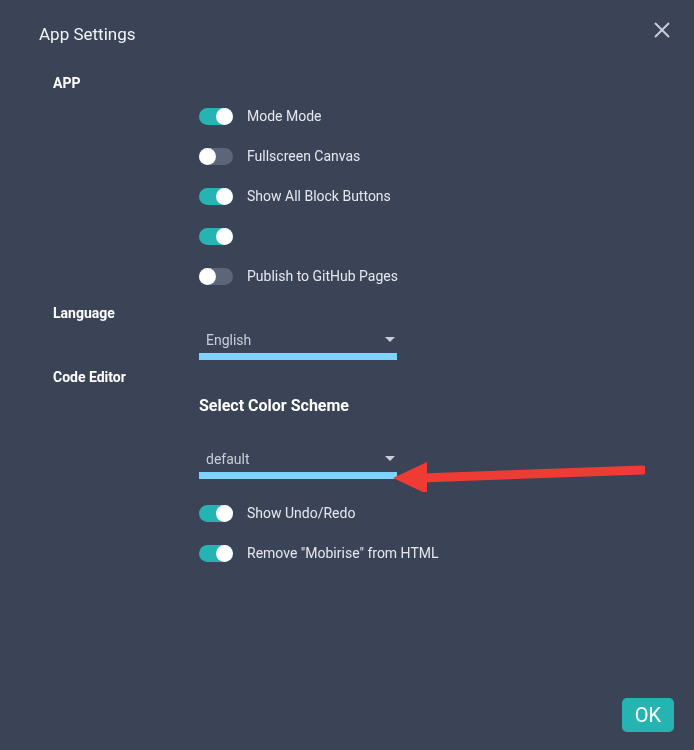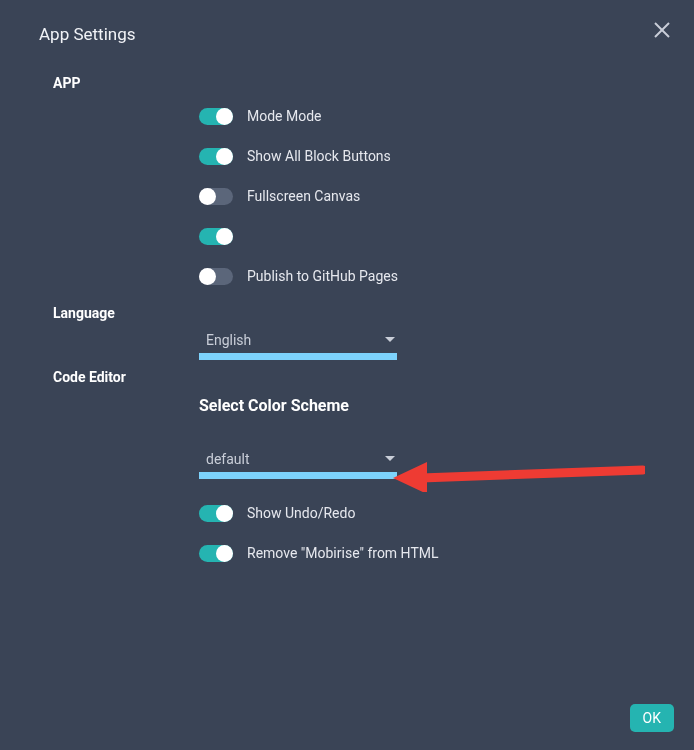--- a/index.html
+++ b/index.html
@@ -108,21 +108,21 @@
     pointer-events: none;
   }
 
   .ok-btn {
     position: absolute;
     right: 20px; bottom: 18px;
     background: #25b4b1;
     color: #ffffff;
     border-radius: 5px;
     padding: 7px 13px;
-    font-size: 14px;
+    font-size: 20px;
     cursor: pointer;
     line-height: 1;
   }
 </style>
 </head>
 <body>
 
 <div class="modal">
 
   <div class="title">App Settings</div>
@@ -138,30 +138,30 @@
   <div class="section">
     <div class="section-label">APP</div>
     <div class="section-body">
       <div class="row">
         <div class="toggle">
             <div class="knob"></div>
           </div>
         <div class="row-label">Mode Mode</div>
       </div>
       <div class="row">
+        <div class="toggle off">
+            <div class="knob"></div>
+          </div>
+        <div class="row-label">Fullscreen Canvas</div>
+      </div>
+      <div class="row">
         <div class="toggle">
             <div class="knob"></div>
           </div>
         <div class="row-label">Show All Block Buttons</div>
-      </div>
-      <div class="row">
-        <div class="toggle off">
-            <div class="knob"></div>
-          </div>
-        <div class="row-label">Fullscreen Canvas</div>
       </div>
       <div class="row">
         <div class="toggle">
             <div class="knob"></div>
           </div>
       </div>
       <div class="row">
         <div class="toggle off">
             <div class="knob"></div>
           </div>

